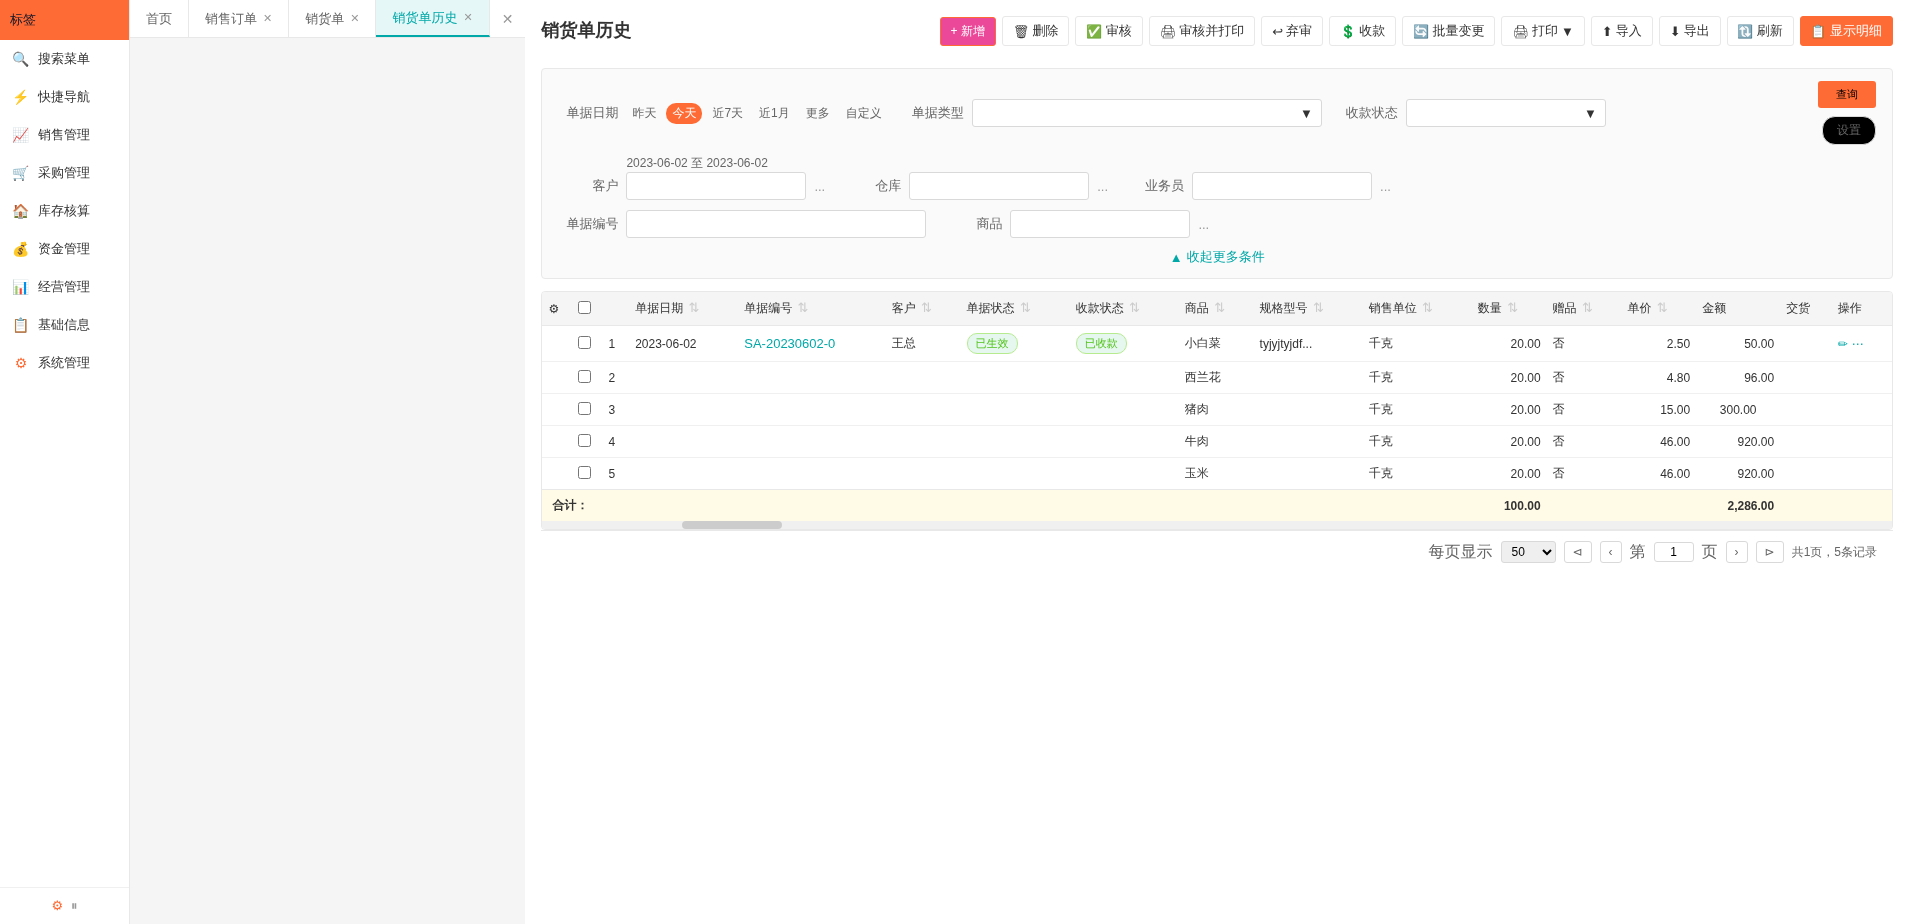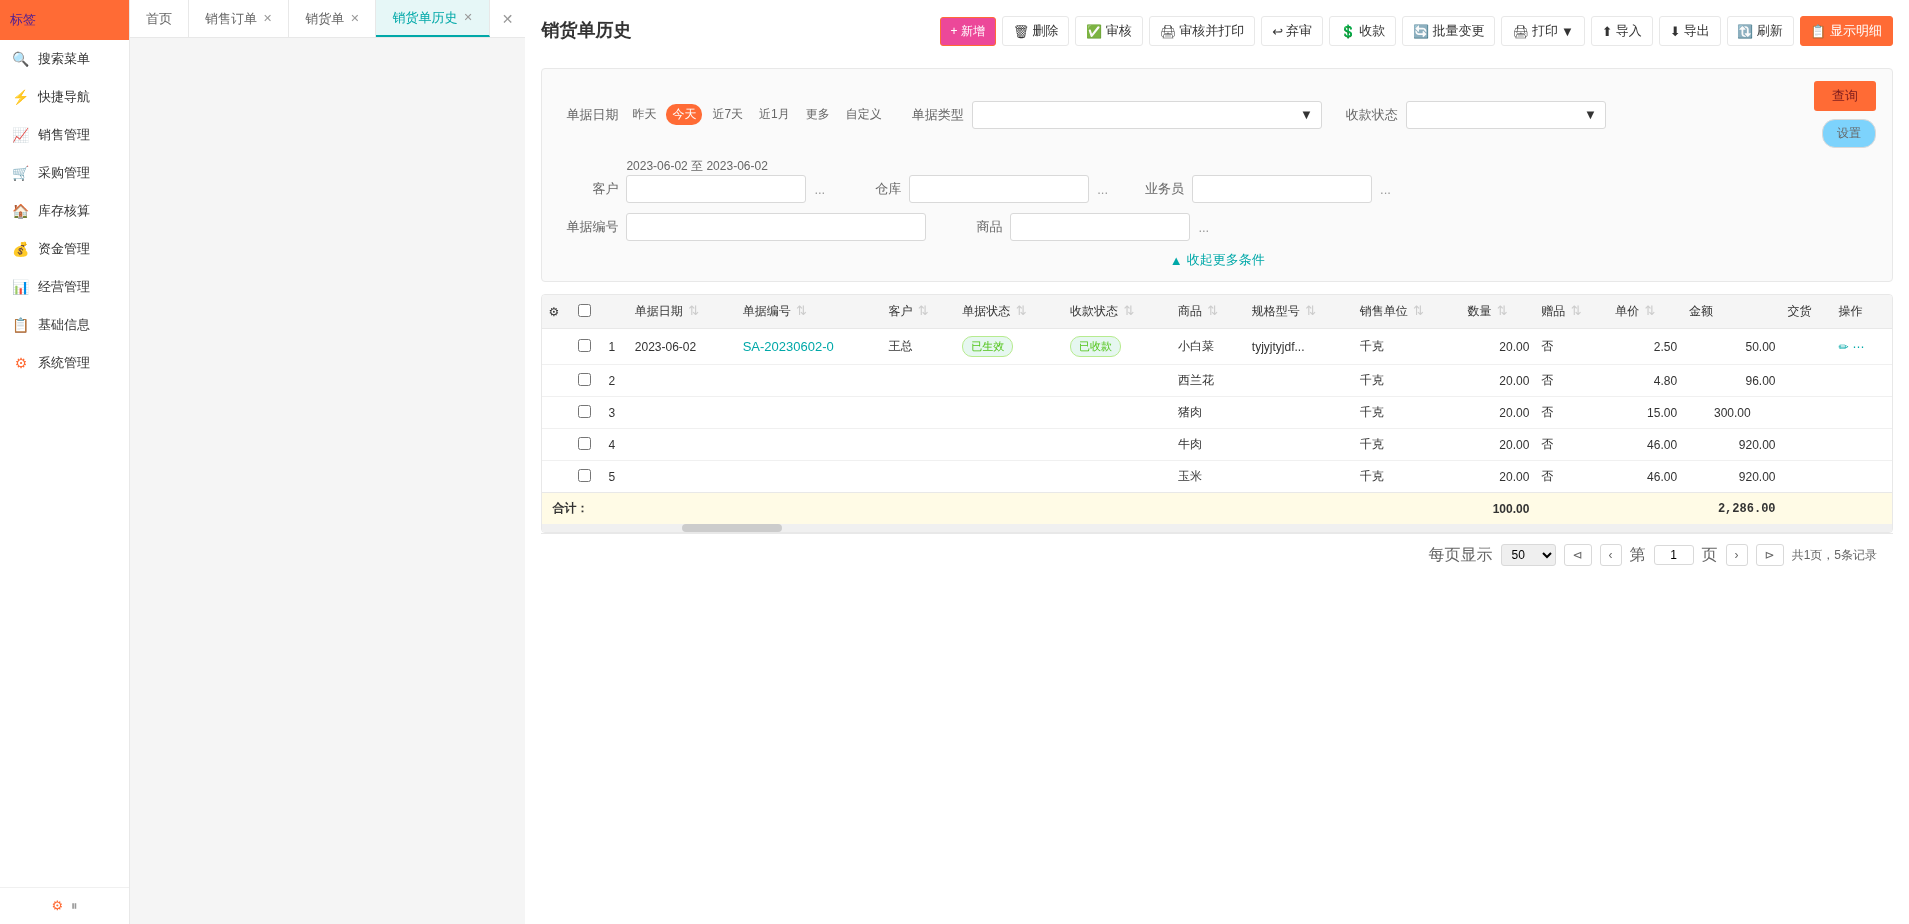--- a/index.html
+++ b/index.html
@@ -1,20 +1,20 @@
 <!DOCTYPE html>
 <html><head>
   <meta charset="utf-8">
   <style>
     * { box-sizing: border-box; margin: 0; padding: 0; font-family: 'Microsoft YaHei', Arial, sans-serif; font-size: 13px; }
     body { display: flex; height: 924px; overflow: hidden; background: #f5f5f5; }
 
     
     .sidebar { width: 130px; background: #fff; border-right: 1px solid #e8e8e8; display: flex; flex-direction: column; height: 100%; }
-    .sidebar-header { height: 40px; background: #ff6b35; display: flex; align-items: center; padding: 0 10px; color: #4c1d95; font-size: 13px; }
+    .sidebar-header { height: 40px; background: #ff6b35; display: flex; align-items: center; padding: 0 10px; color: #0f172a; font-size: 13px; }
     .sidebar-item { display: flex; align-items: center; padding: 10px 12px; cursor: pointer; color: #333; gap: 8px; }
     .sidebar-item .icon { width: 18px; height: 18px; display: flex; align-items: center; justify-content: center; color: #ff6b35; font-size: 14px; }
     .sidebar-item .label { font-size: 13px; }
     .sidebar-bottom { margin-top: auto; padding: 10px; display: flex; gap: 8px; justify-content: center; border-top: 1px solid #f0f0f0; }
 
     
     .main { flex: 1; display: flex; flex-direction: row; overflow: hidden; }
 
     
     .tabs-bar { height: 38px; background: #fff; border-bottom: 1px solid #e8e8e8; display: flex; align-items: stretch; }
@@ -68,22 +68,22 @@
     .summary-row td { font-weight: bold; color: #333; border-top: 1px solid #e8e8e8; }
 
     
     .pagination { display: flex; align-items: center; justify-content: flex-end; padding: 10px 16px; gap: 8px; border-top: 1px solid #e8e8e8; }
     .pagination-label { color: #666; font-size: 16px; }
     .pagination-select { border: 1px solid #d9d9d9; border-radius: 3px; padding: 2px 6px; font-size: 12px; }
     .pagination-btn { border: 1px solid #d9d9d9; background: #fff; padding: 3px 8px; border-radius: 3px; cursor: pointer; font-size: 12px; color: #666; }
     .pagination-info { color: #666; font-size: 12px; }
     .page-input { border: 1px solid #d9d9d9; border-radius: 3px; width: 40px; padding: 2px 4px; text-align: center; font-size: 12px; }
 
-    .query-btn { background: #ff6b35; color: #7f1d1d; border: none; border-radius: 3px; padding: 6px 18px; cursor: pointer; font-size: 13px; }
-    .setting-btn { background: #7dd3fc; color: #666; border: 1px solid #d9d9d9; border-radius: 13px; padding: 5px 14px; cursor: pointer; font-size: 12px; margin-top: 4px; display: block; }
+    .query-btn { background: #ff6b35; color: #000000; border: none; border-radius: 3px; padding: 6px 18px; cursor: pointer; font-size: 11px; }
+    .setting-btn { background: #000000; color: #666; border: 1px solid #d9d9d9; border-radius: 13px; padding: 5px 14px; cursor: pointer; font-size: 12px; margin-top: 4px; display: block; }
 
     .col-settings { width: 30px; }
     .col-checkbox { width: 30px; }
     .scrollbar-area { height: 8px; background: #f0f0f0; }
     .scrollbar-thumb { height: 8px; width: 100px; background: #ccc; border-radius: 4px; margin-left: 140px; }
 
     .header-top { display: flex; align-items: center; justify-content: space-between; margin-bottom: 10px; }
   </style>
 </head>
 <body>
@@ -406,21 +406,21 @@
                 <td></td>
               </tr>
             </tbody>
           <tfoot>
             <tr class="summary-row">
               <td colspan="3" style="padding-left:10px;">合计：</td>
               <td colspan="8"></td>
               <td style="text-align:right;">100.00</td>
               <td></td>
               <td></td>
-              <td style="text-align:right;font-family:Liberation Mono, monospace;">2,286.00</td>
+              <td style="text-align:right;">2,286.00</td>
               <td colspan="2"></td>
             </tr>
           </tfoot>
         </table>
         <div class="scrollbar-area">
           <div class="scrollbar-thumb"></div>
         </div>
       </div>
 
       <div class="pagination">

